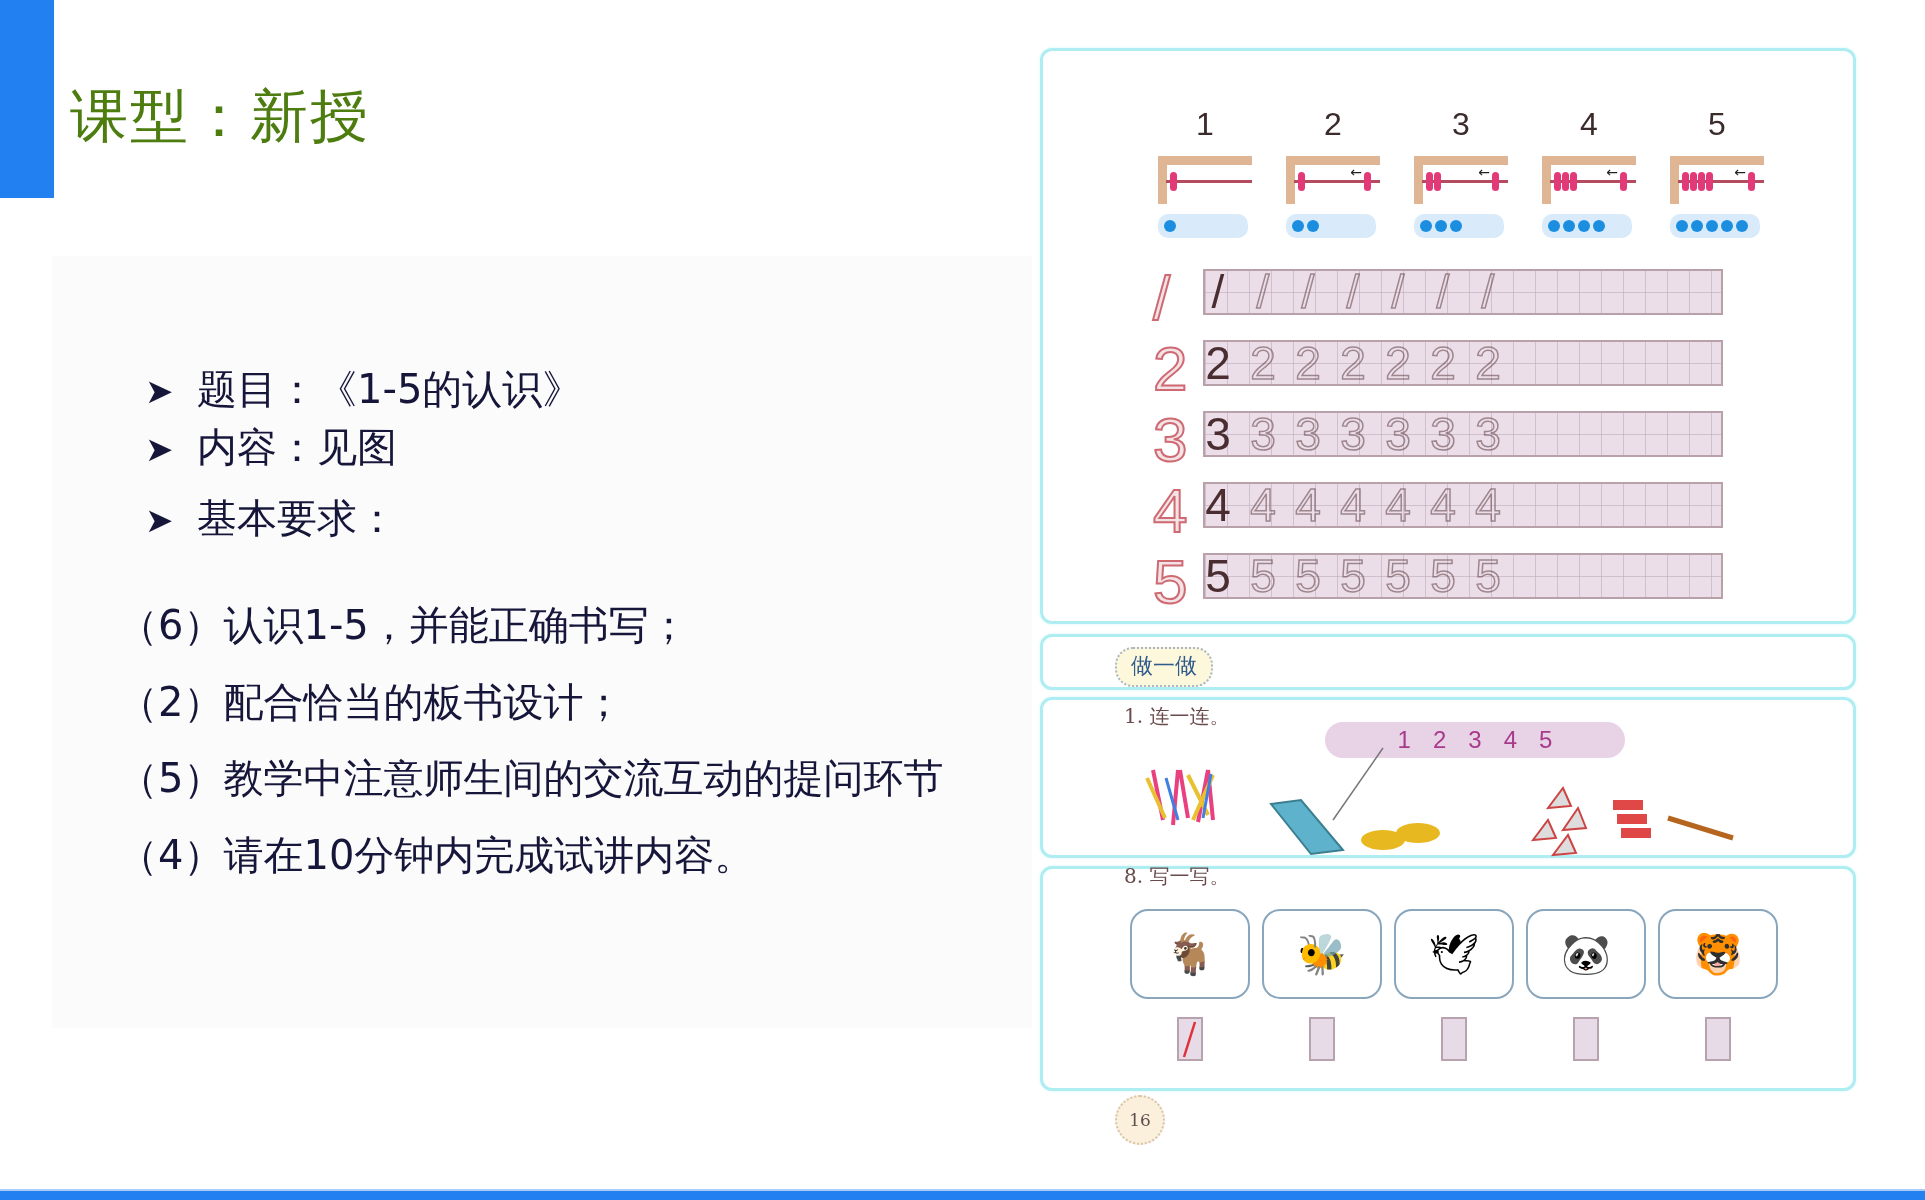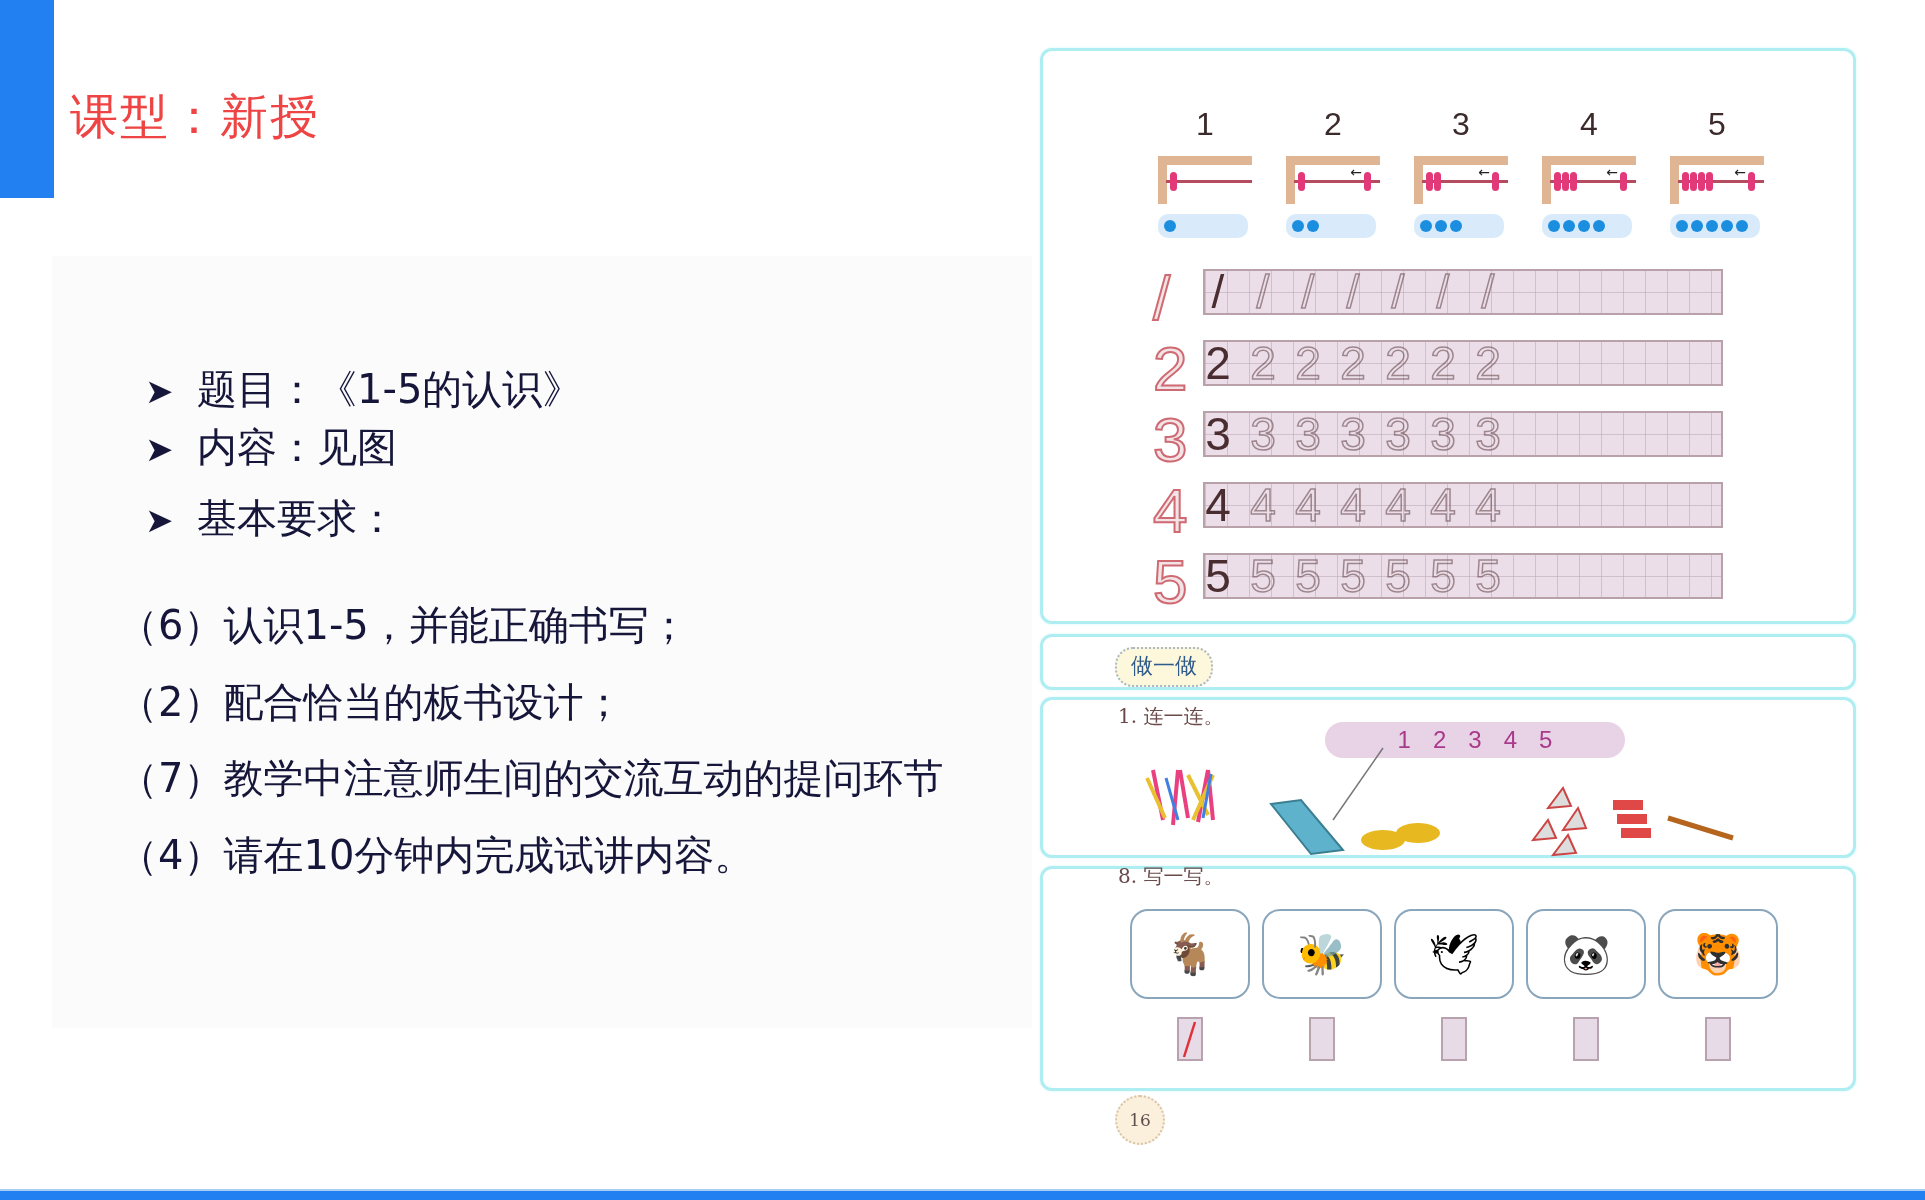--- a/index.html
+++ b/index.html
@@ -1,18 +1,18 @@
 <!DOCTYPE html>
 <html><head>
 <meta charset="utf-8">
 <style>
   html,body{margin:0;padding:0;}
   body{width:1925px;height:1200px;position:relative;overflow:hidden;background:#ffffff;font-family:"DejaVu Sans","Liberation Sans",sans-serif;}
   .accent-bar{position:absolute;left:0;top:0;width:54px;height:198px;background:#2280f0;}
-  .slide-title{position:absolute;left:70px;top:80px;font-size:48px;color:#ef4444;letter-spacing:2px;line-height:72px;white-space:nowrap;text-align:center;}
+  .slide-title{position:absolute;left:70px;top:80px;font-size:58px;color:#4d7c0f;letter-spacing:2px;line-height:72px;white-space:nowrap;text-align:center;}
   .content-panel{position:absolute;left:52px;top:256px;width:980px;height:772px;background:#fbfbfb;}
   .bullet{position:absolute;left:145px;font-size:40px;color:#16163a;white-space:nowrap;line-height:50px;}
   .bullet .arrow{display:inline-block;width:36px;margin-right:16px;font-size:34px;color:#16163a;}
   .req{position:absolute;left:118px;font-size:40px;color:#16163a;white-space:nowrap;line-height:50px;}
   .footer-bar{position:absolute;left:0;top:1189px;width:1925px;height:11px;background:#2280f0;border-top:2px solid #a9cdf7;box-sizing:border-box;}
 
   
   .tb-panel{position:absolute;border:3px solid #aeeef2;border-radius:12px;background:#fff;box-sizing:border-box;box-shadow:0 0 3px #d8f6f8;}
   .abacus-row{position:absolute;left:115px;top:55px;display:flex;gap:34px;}
   .abacus{width:94px;position:relative;height:130px;}
@@ -29,21 +29,21 @@
   .trace-row .model{position:absolute;left:0;top:-6px;width:40px;font-size:62px;line-height:70px;color:#f2e4e6;-webkit-text-stroke:2px #d06a72;font-family:"Liberation Sans",sans-serif;}
   .trace-row .strip{position:absolute;left:50px;top:0;width:520px;height:46px;background:#ecdee8;border:2px solid #b9a1a9;box-sizing:border-box;
      background-image:linear-gradient(90deg,rgba(190,170,185,.6) 1px,transparent 1px),linear-gradient(0deg,rgba(190,170,185,.6) 1px,transparent 1px);
      background-size:22px 22px;}
   .trace-row .glyphs{position:absolute;left:52px;top:-4px;display:flex;gap:19px;font-size:46px;line-height:54px;font-family:"Liberation Sans",sans-serif;}
   .trace-row .glyphs span{width:26px;text-align:center;color:transparent;-webkit-text-stroke:1.5px #6a4c52;}
   .trace-row .glyphs span.first{color:#4a2d30;-webkit-text-stroke:0;}
   .trace-row .glyphs span.dotted{-webkit-text-stroke:1.5px #6a4c52;opacity:.6;}
 
   .badge-doit{position:absolute;left:72px;top:10px;height:36px;padding:0 14px;border:2px dotted #a9b8c6;border-radius:18px;background:#fdf7dc;font-size:22px;color:#2f5a8c;line-height:34px;font-family:"DejaVu Serif",serif;}
-  .ex-title{position:absolute;left:75px;font-size:20px;color:#6a4a4a;font-family:"DejaVu Serif",serif;white-space:nowrap;}
+  .ex-title{position:absolute;left:81px;font-size:20px;color:#6a4a4a;font-family:"DejaVu Serif",serif;white-space:nowrap;}
   .numstrip{position:absolute;left:282px;top:22px;width:300px;height:36px;background:#e8d2e6;border-radius:18px;display:flex;justify-content:center;gap:22px;align-items:center;font-size:24px;color:#a83a8a;font-family:"Liberation Sans",sans-serif;}
   .obj{position:absolute;}
   .pic-box{position:absolute;top:40px;width:120px;height:90px;border:2px solid #8aa6bc;border-radius:18px;box-sizing:border-box;background:#fff;display:flex;align-items:center;justify-content:center;font-size:40px;}
   .ans-box{position:absolute;top:148px;width:26px;height:44px;background:#e8dbe8;border:2px solid #b7a2ae;box-sizing:border-box;}
   .page-num{position:absolute;left:1115px;top:1095px;width:46px;height:46px;border-radius:50%;background:#fbf0dc;border:2px dotted #d8c3a8;display:flex;align-items:center;justify-content:center;font-size:17px;color:#5e4e4e;font-family:"DejaVu Serif",serif;}
 </style>
 </head>
 <body>
 
 <div class="accent-bar"></div>
@@ -56,21 +56,21 @@
 </div>
 <div class="bullet" style="top:422px;">
   <span class="arrow">➤</span><span>内容：见图</span>
 </div>
 <div class="bullet" style="top:493px;">
   <span class="arrow">➤</span><span>基本要求：</span>
 </div>
 
 <div class="req" style="top:600px;">（6）认识1-5，并能正确书写；</div>
 <div class="req" style="top:677px;text-align:center;">（2）配合恰当的板书设计；</div>
-<div class="req" style="top:753px;">（7）教学中注意师生间的交流互动的提问环节</div>
+<div class="req" style="top:753px;">（5）教学中注意师生间的交流互动的提问环节</div>
 <div class="req" style="top:830px;">（4）请在10分钟内完成试讲内容。</div>
 
 <div class="tb-panel" style="left:1040px;top:48px;width:816px;height:576px;">
   <div class="abacus-row">
     <div class="abacus">
       <div class="num">1</div>
       <div class="frame-h"></div>
         <div class="frame-v"></div>
         <div class="rod"></div>
       <div class="bead" style="left:12px;"></div>

